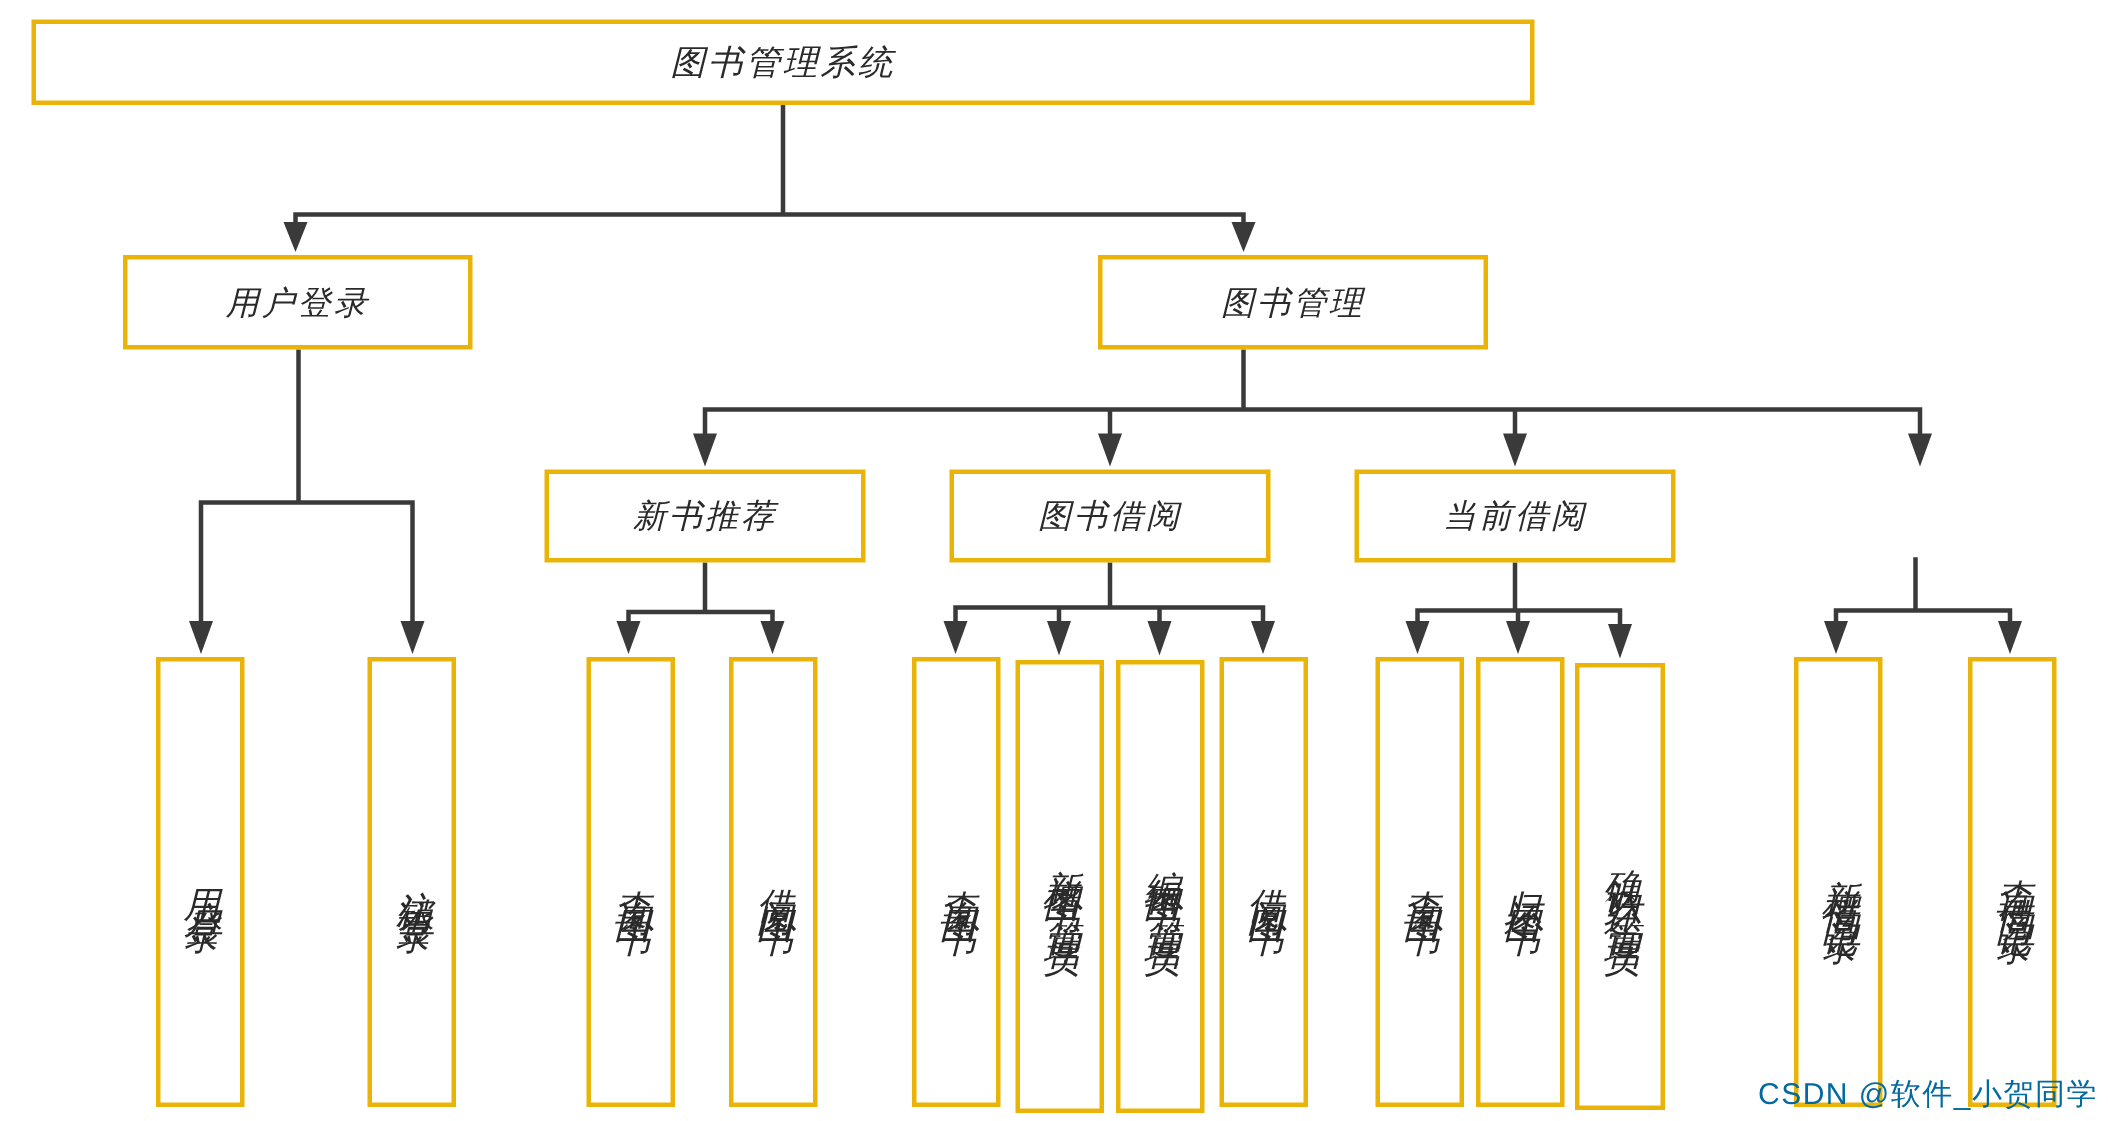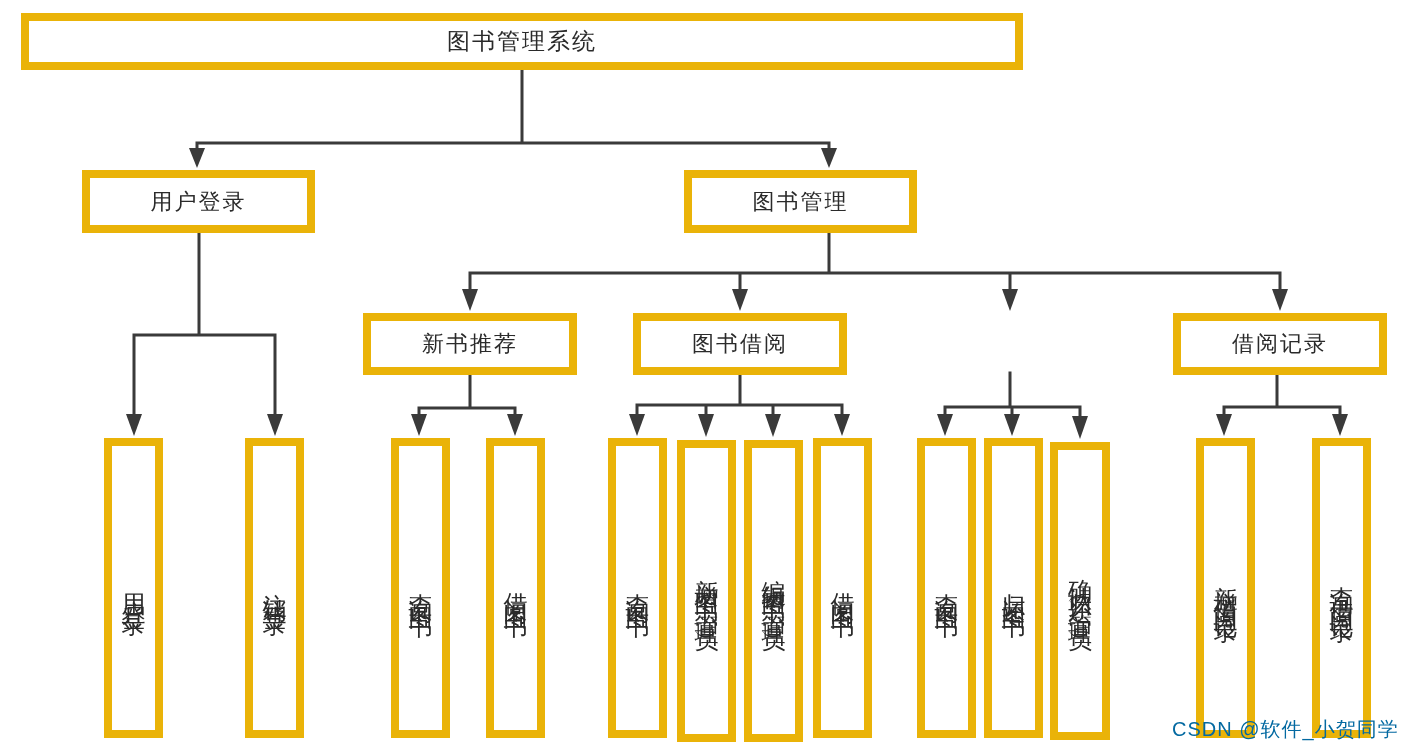--- a/index.html
+++ b/index.html
@@ -8,23 +8,24 @@
     width:1405px;height:747px;
     background:#ffffff;
     font-family:"Liberation Sans","DejaVu Sans",sans-serif;
     overflow:hidden;
   }
   svg.wires{position:absolute;left:0;top:0;width:1405px;height:747px;}
   .box{
     position:absolute;
     box-sizing:border-box;
     background:#ffffff;
-    border:8px solid #eab308;
+    border:3px solid #eab308;
     display:flex;align-items:center;justify-content:center;
     color:#2a2a2a;
+    font-style:italic;
   }
   .box.h .lbl{font-size:22px;letter-spacing:2px;white-space:nowrap;}
   .box.root .lbl{font-size:23px;}
   .box.v .lbl{
     writing-mode:vertical-rl;
     font-size:24px;
     line-height:1;
     letter-spacing:7px;
     white-space:nowrap;
   }
@@ -86,32 +87,32 @@
     </g>
   </svg>
 
   <div class="box h root" style="left:21px;top:13px;width:1002px;height:57px">
     <span class="lbl">图书管理系统</span>
   </div>
 
   <div class="box h" style="left:82px;top:170px;width:233px;height:63px">
     <span class="lbl">用户登录</span>
   </div>
-  <div class="box h" style="left:684px;top:170px;width:233px;height:63px">
+  <div class="box h" style="left:732px;top:170px;width:260px;height:63px">
     <span class="lbl">图书管理</span>
   </div>
 
   <div class="box h" style="left:633px;top:313px;width:214px;height:62px">
     <span class="lbl">图书借阅</span>
   </div>
   <div class="box h" style="left:363px;top:313px;width:214px;height:62px">
     <span class="lbl">新书推荐</span>
   </div>
-  <div class="box h" style="left:1173px;top:313px;width:214px;height:62px">
-    <span class="lbl">借阅记录</span>
+  <div class="box h" style="left:903px;top:313px;width:214px;height:62px">
+    <span class="lbl">当前借阅</span>
   </div>
 
   <div class="box v" style="left:104px;top:438px;width:59px;height:300px">
     <span class="lbl">用户登录</span>
   </div>
   <div class="box v" style="left:245px;top:438px;width:59px;height:300px">
     <span class="lbl">注销登录</span>
   </div>
 
   <div class="box v" style="left:391px;top:438px;width:59px;height:300px">

